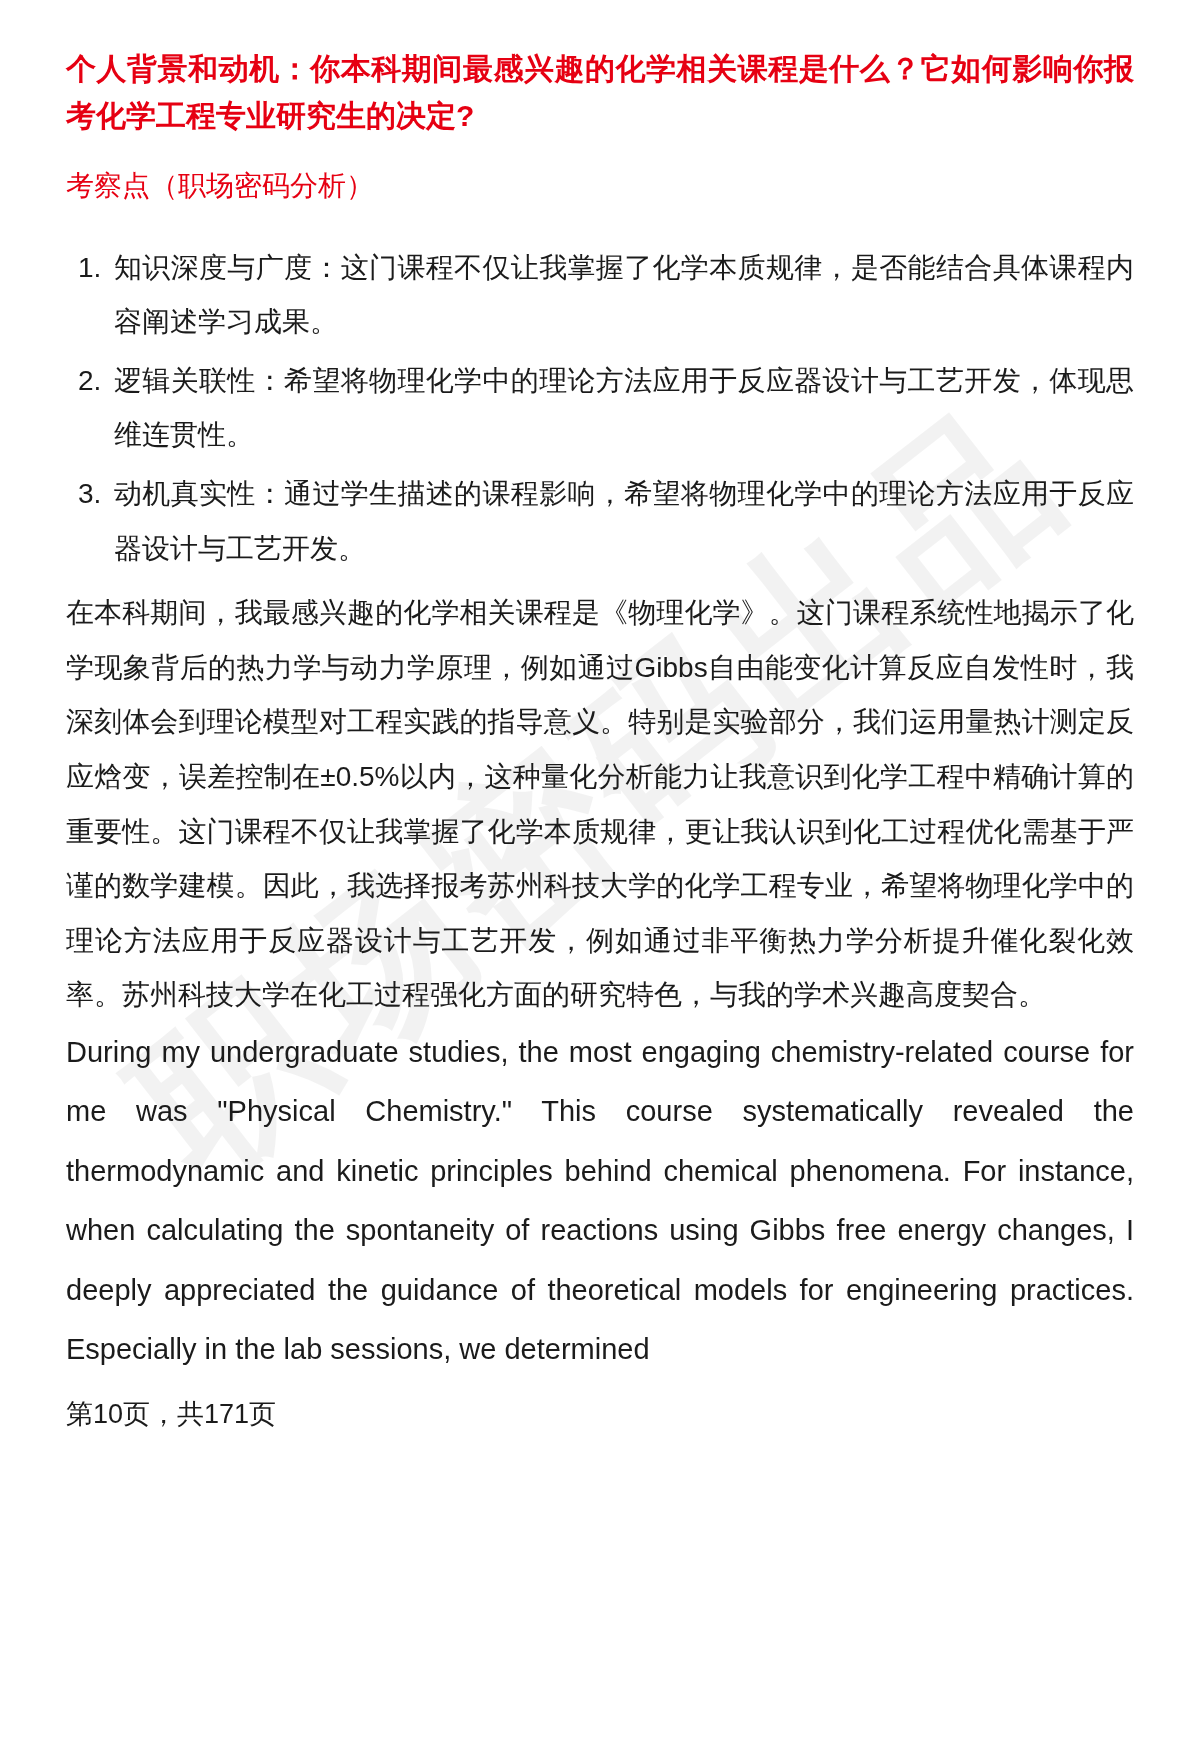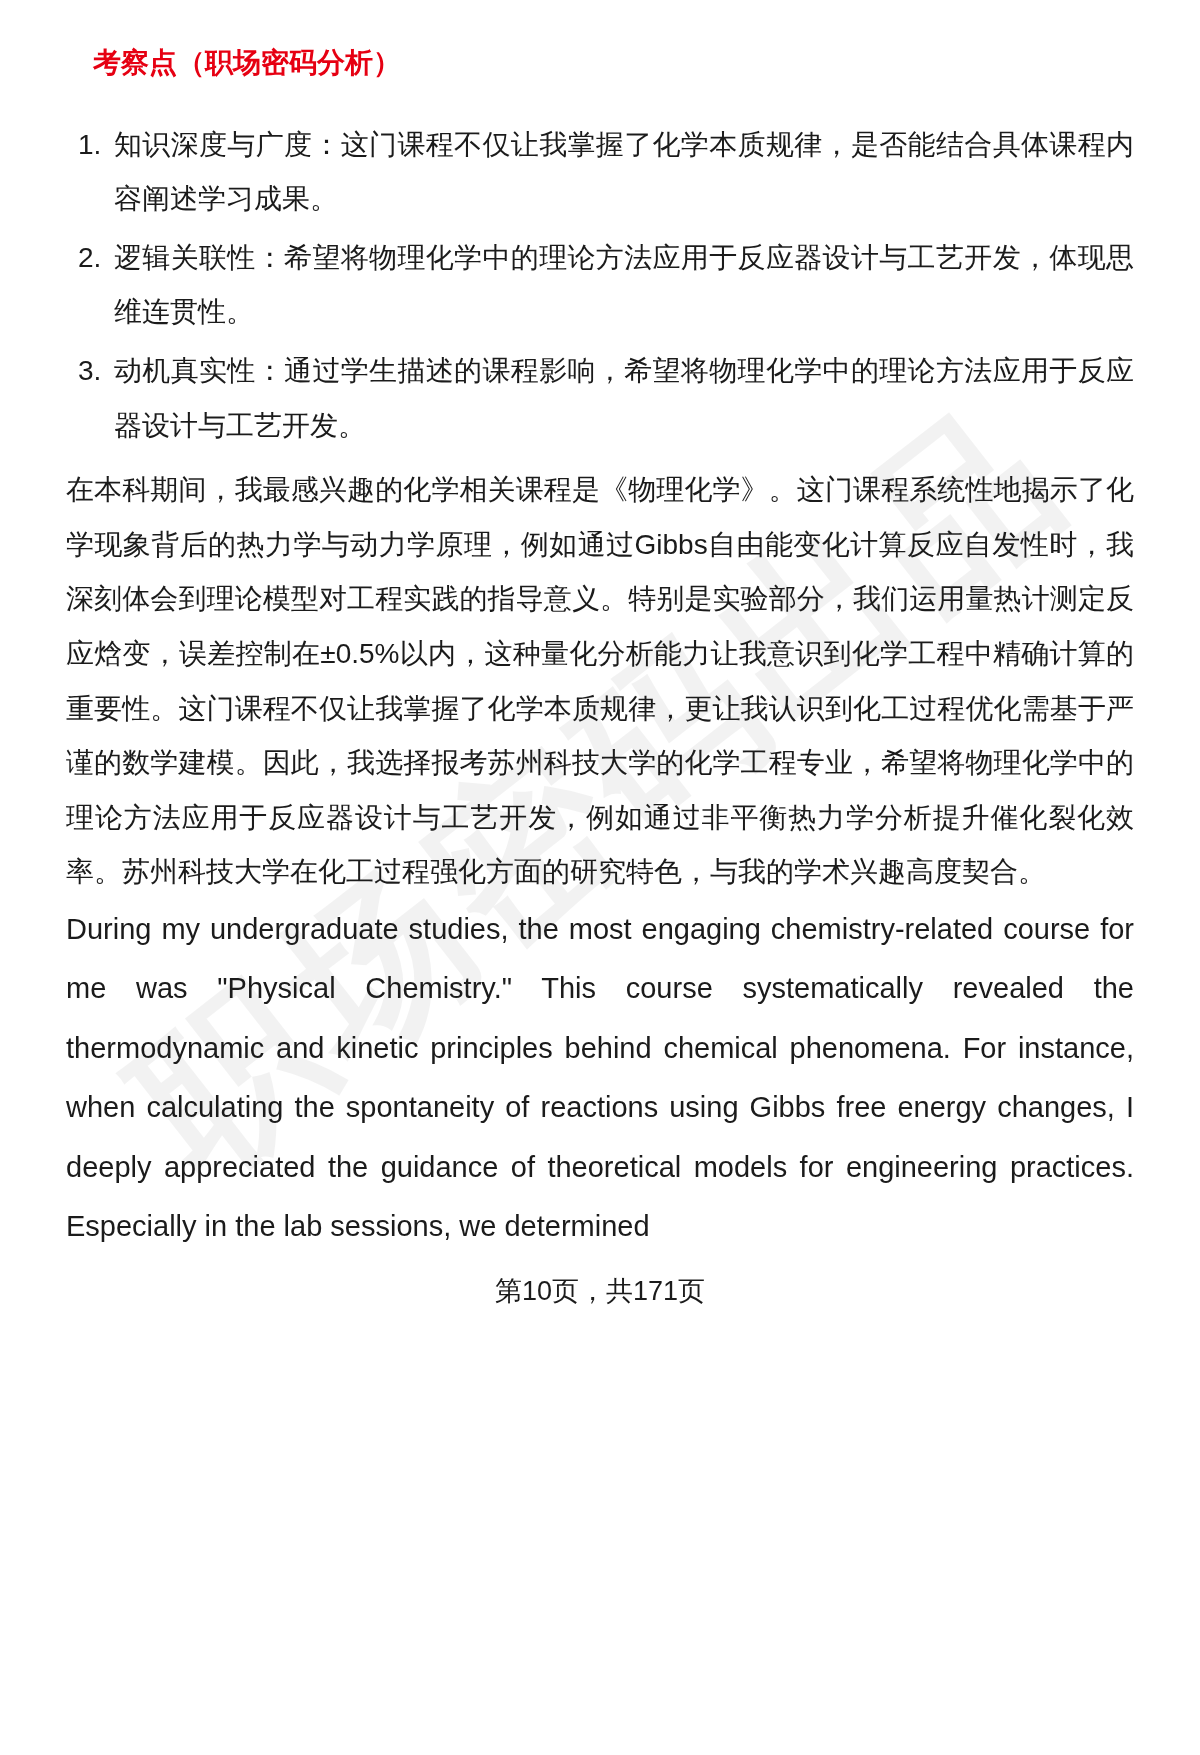--- a/index.html
+++ b/index.html
@@ -35,25 +35,24 @@
   .doc-title {
     color: var(--accent-red, #e60012);
     font-weight: bold;
     font-size: 30px;
     line-height: 1.55;
     margin-bottom: 30px;
     text-align: justify;
   }
   .section-heading {
     color: var(--accent-red, #e60012);
-    font-weight: bold;
+    font-weight: normal;
     font-size: 28px;
     line-height: 1.2;
     margin-bottom: 38px;
-    margin-left: 27px;
   }
   .points {
     list-style: none;
     margin-bottom: 10px;
   }
   .point {
     display: flex;
     font-size: 28px;
     line-height: 1.95;
     margin-bottom: 4px;
@@ -75,36 +74,37 @@
     font-size: 28px;
     line-height: 1.95;
     text-align: justify;
   }
   .para-en {
     font-size: 29px;
     line-height: 2.05;
     text-align: justify;
   }
   .footer {
-    text-align: center;
+    text-align: left;
     font-size: 27px;
     line-height: 1.4;
     margin-top: 16px;
     color: var(--text-black, #1b1b1b);
   }
 </style>
 </head>
 <body>
 
 <div class="page">
 
   <div class="watermark">职场密码出品</div>
 
   <div class="content">
 
+    <h1 class="doc-title">个人背景和动机：你本科期间最感兴趣的化学相关课程是什么？它如何影响你报考化学工程专业研究生的决定?</h1>
 
     <h2 class="section-heading">考察点（职场密码分析）</h2>
 
     <ol class="points">
       <li class="point">
         <span class="point-num">1.</span>
         <span class="point-text">知识深度与广度：这门课程不仅让我掌握了化学本质规律，是否能结合具体课程内容阐述学习成果。</span>
       </li>
       <li class="point">
         <span class="point-num">2.</span>

